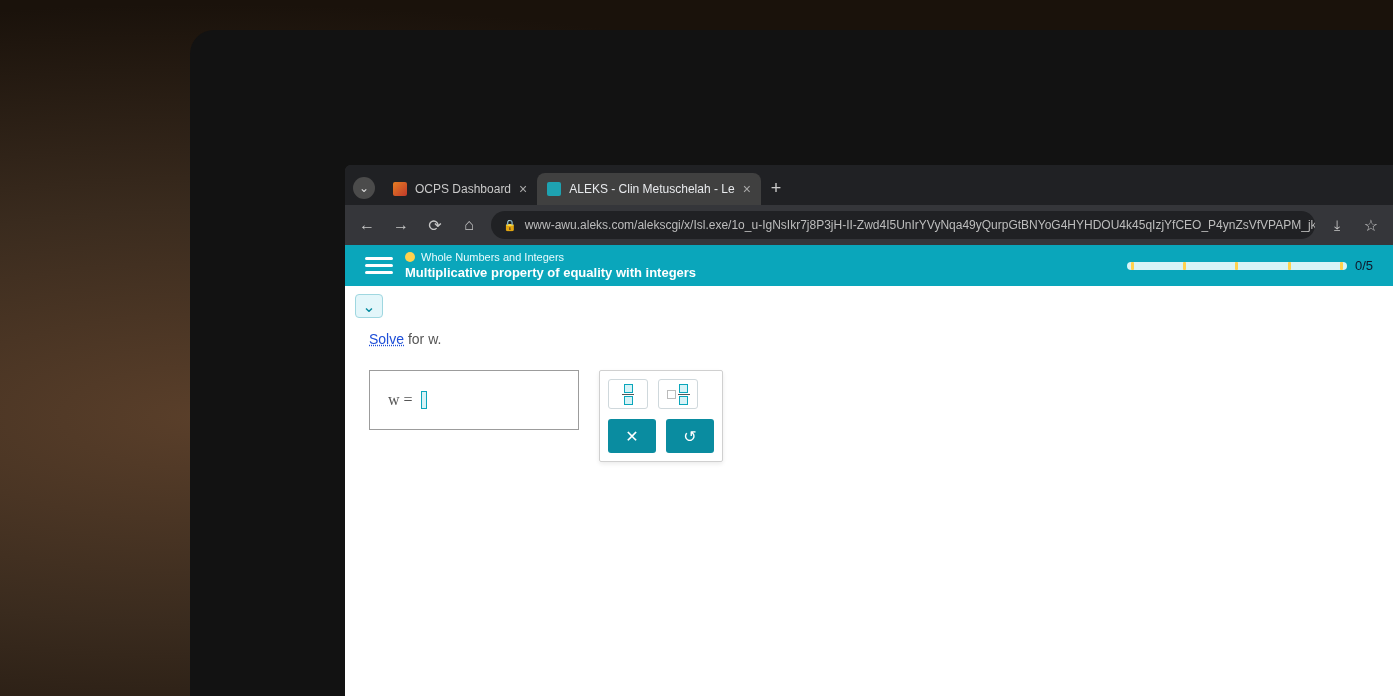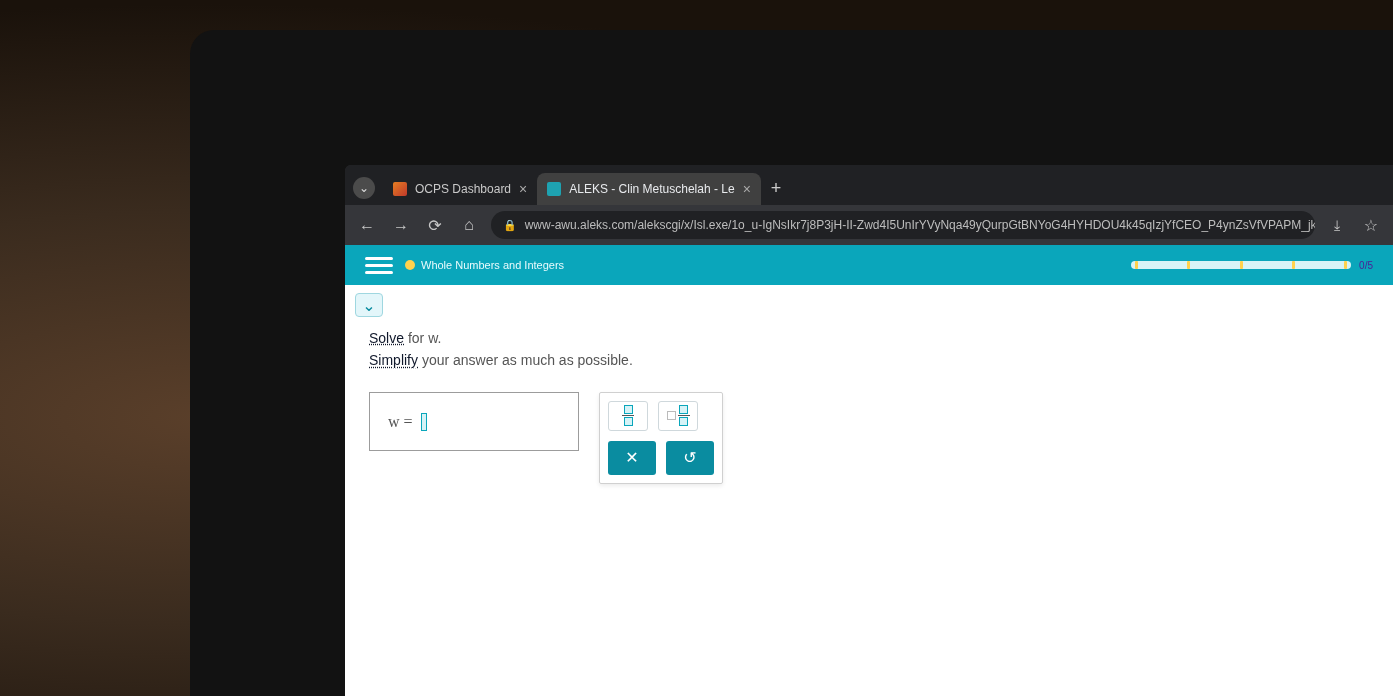--- a/index.html
+++ b/index.html
@@ -105,33 +105,33 @@
   .hamburger { width:28px;height:28px;display:flex;flex-direction:column;justify-content:center;gap:4px;cursor:pointer; }
   .hamburger span { height:3px;background:#fff;border-radius:2px; }
   .hdr-text { display:flex;flex-direction:column;gap:2px;flex:1; }
   .crumb { display:flex;align-items:center;gap:6px;font-size:11px;color:#e8fbfd; }
   .crumb .dot { width:10px;height:10px;border-radius:50%;background:#ffd24d;display:inline-block; }
   .topic-title { font-size:13px;font-weight:600; }
   .progress-area { display:flex;align-items:center;gap:8px; }
   .pbar { width:220px;height:8px;border-radius:4px;background:#d8f4f7;position:relative;overflow:hidden; }
   .pbar .ticks { position:absolute;inset:0;display:flex;justify-content:space-between;padding:0 4px; }
   .pbar .ticks span { width:3px;height:8px;background:#ffd24d;border-radius:1px; }
-  .pcount { font-size:10px;color:#4c1d95; }
+  .pcount { font-size:13px;color:#0f172a; }
 
   
   .content {
     flex:1;background:#fff;position:relative;color:#555;
   }
   .expand-btn {
     position:absolute;top:8px;left:10px;width:28px;height:24px;
     background:#e3f6fa;border:1px solid #9fd7e0;border-radius:4px;
     display:flex;align-items:center;justify-content:center;cursor:pointer;color:#0a8ca0;
   }
   .problem { padding: 42px 24px 24px 24px; font-size:14px; line-height:1.6; max-width: 900px; }
-  .word-link { text-decoration: underline dotted; color:#0f172a; cursor:help; }
+  .word-link { text-decoration: underline dotted; color:#1d4ed8; cursor:help; }
   .equation { font-family: "Times New Roman", serif; font-size:16px; color:#444; padding: 6px 0 6px 40px; }
   .answer-row { display:flex;align-items:flex-start;gap:20px;margin-top:20px; }
   .answer-box {
     border:1px solid #9c9c9c; padding: 16px 18px; min-width:210px;
     display:flex;align-items:center;gap:8px;font-family:"Times New Roman",serif;font-size:16px;
   }
   .answer-cursor { display:inline-block;width:6px;height:18px;border:1px solid #0aa6bb;background:#d6f3f7; }
   .toolbox { border:1px solid #d0d0d0; border-radius:2px; padding:8px; display:flex;flex-direction:column;gap:10px; box-shadow:0 2px 4px rgba(0,0,0,.08); }
   .tool-row { display:flex;gap:10px; }
   .tool {
@@ -207,20 +207,21 @@
       <div class="hamburger">
           <span></span>
           <span></span>
           <span></span>
         </div>
       <div class="hdr-text">
         <div class="crumb">
           <span class="dot"></span>
           <span>Whole Numbers and Integers</span>
         </div>
+        <div class="topic-title">Multiplicative property of equality with integers</div>
       </div>
       <div class="progress-area">
         <div class="pbar">
           <div class="ticks">
               <span></span>
               <span></span>
               <span></span>
               <span></span>
               <span></span>
             </div>
@@ -230,23 +231,20 @@
     </div>
 
     <div class="content">
       <div class="expand-btn">
         <span>⌄</span>
       </div>
 
       <div class="problem">
         <p>
           <span class="word-link">Solve</span><span> for w.</span>
-        </p>
-        <p>
-          <span class="word-link">Simplify</span><span> your answer as much as possible.</span>
         </p>
 
         <div class="answer-row">
           <div class="answer-box">
             <span>w =</span>
             <span class="answer-cursor"></span>
           </div>
 
           <div class="toolbox">
             <div class="tool-row">

